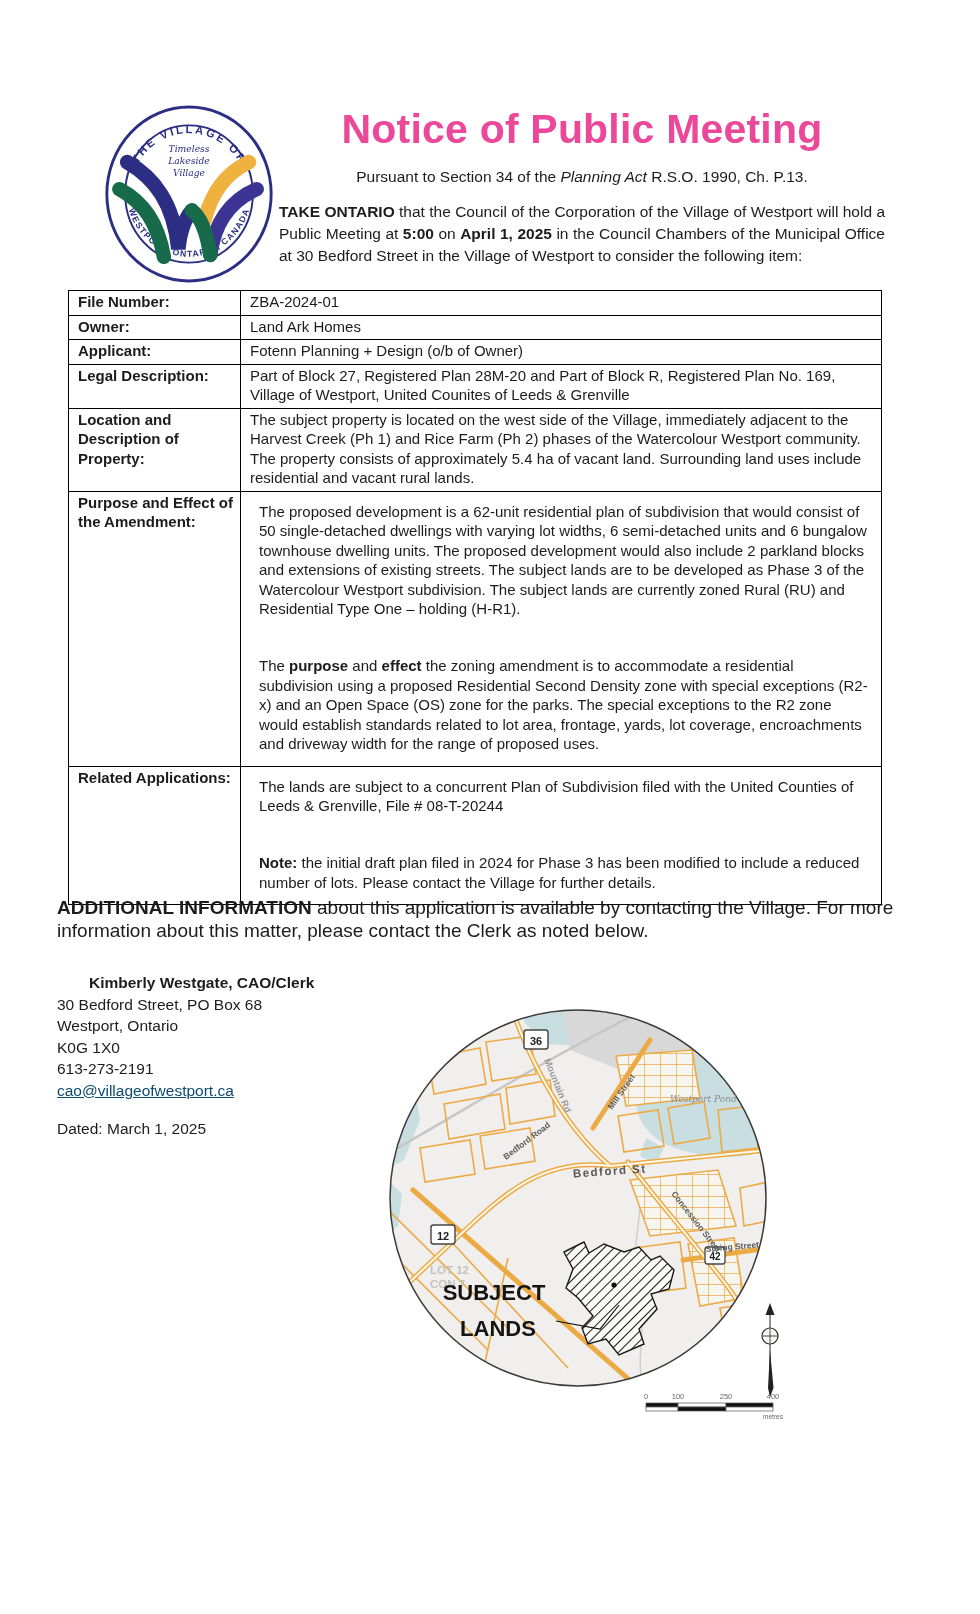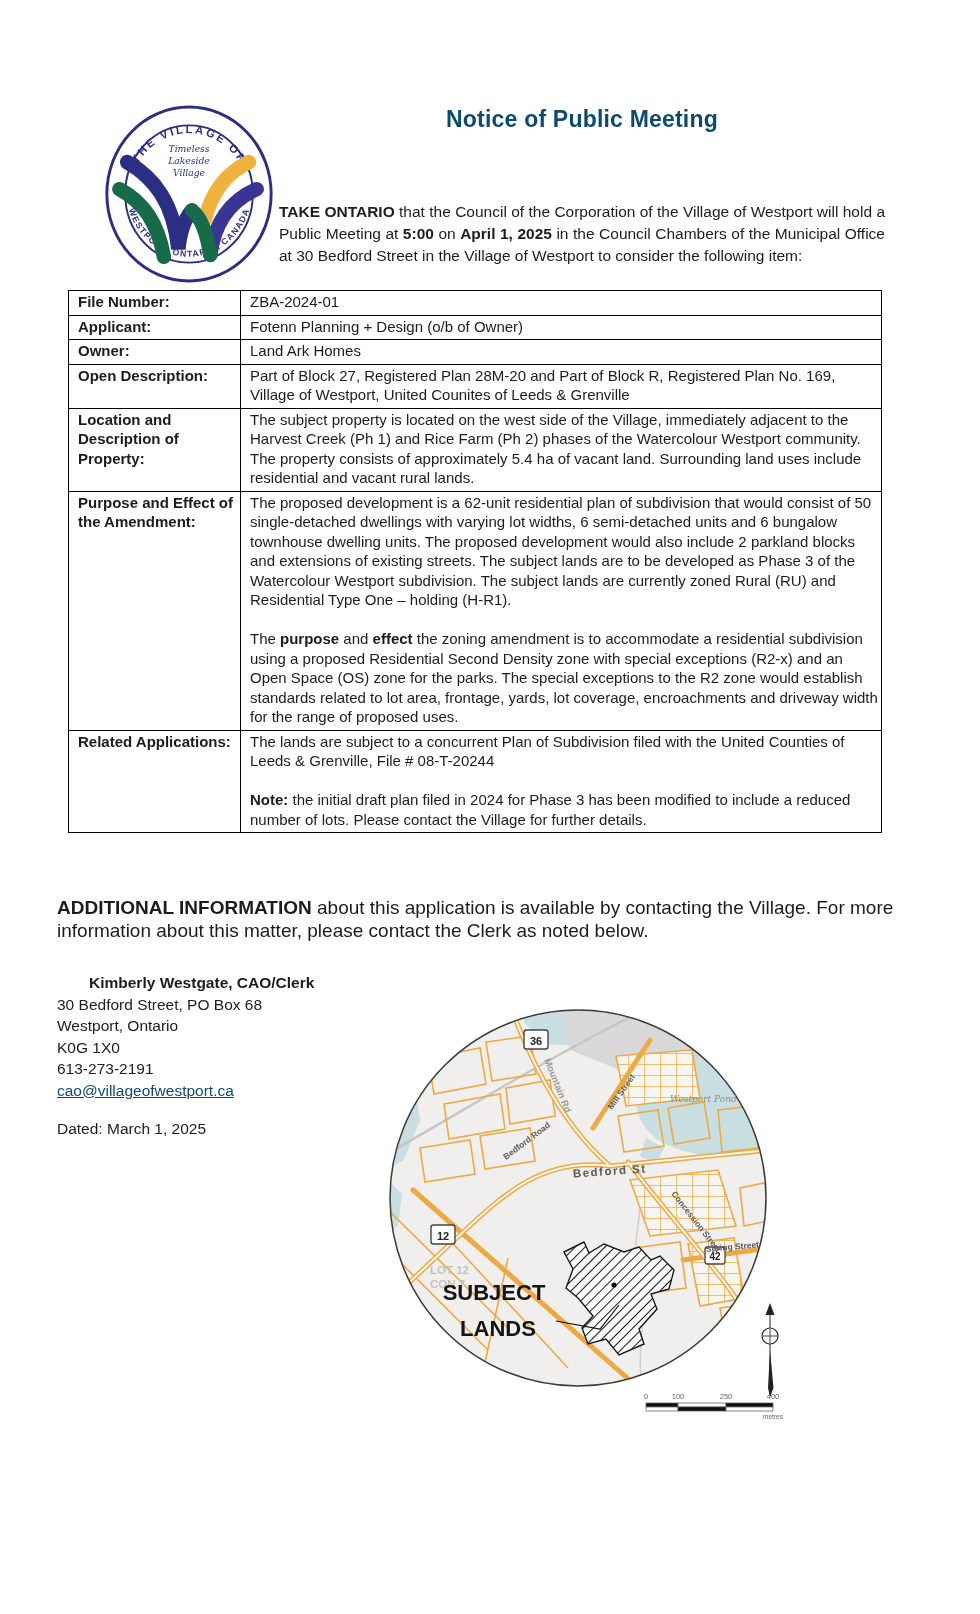--- a/index.html
+++ b/index.html
@@ -1,30 +1,30 @@
 <!DOCTYPE html>
 <html><head>
 <meta charset="utf-8">
 <style>
   html,body{margin:0;padding:0;background:#fff;}
   .page{position:relative;width:980px;height:1614px;background:#ffffff;overflow:hidden;
         font-family:"Liberation Sans","DejaVu Sans",sans-serif;color:#1c1c1c;}
   
   .logo{position:absolute;left:102px;top:102px;width:174px;height:184px;}
   .title{position:absolute;left:278px;top:106px;width:608px;text-align:center;
-         font-size:23px;font-weight:600;color:#0c4a6e;letter-spacing:.2px;}
+         font-size:41px;font-weight:600;color:#ec4899;letter-spacing:.2px;}
   .pursuant{position:absolute;left:278px;top:168px;width:608px;text-align:center;font-size:15.5px;}
   .take-notice{position:absolute;left:279px;top:201px;width:606px;font-size:15.5px;line-height:21.8px;text-align:justify;}
   b,strong{font-weight:bold;}
   
   table.notice{position:absolute;left:68px;top:290px;width:814px;border-collapse:collapse;
         font-size:15px;line-height:19.5px;}
   table.notice td{border:1.4px solid #000;padding:1px 2px 3px 9px;vertical-align:top;}
   td.lbl{width:160px;font-weight:bold;}
-  .cellp{margin:0;}
+  .cellp{margin:9px;}
   .gap{height:19.5px;}
   
   .additional{position:absolute;left:57px;top:896px;width:866px;font-size:19px;line-height:23px;text-align:left;}
   .contact{position:absolute;left:57px;top:972px;font-size:15.5px;line-height:21.5px;}
   .contact .nm{font-weight:bold;margin-left:32px;}
   .contact a{color:#0c4a6e;text-decoration:underline;}
   .dated{position:absolute;left:57px;top:1120px;font-size:15.5px;}
   
   .map{position:absolute;left:388px;top:998px;width:400px;height:424px;}
   .msvg{width:100%;height:100%;}
@@ -60,39 +60,40 @@
         <path d="M160,90 C132,102 116,126 112,158" stroke="#3c3494" stroke-width="15"></path>
         <path d="M26,62 C54,78 74,104 79,152 C81,132 86,120 93,112" stroke="#2b2e83" stroke-width="15"></path>
         <path d="M18,90 C44,104 58,126 64,160" stroke="#176b4a" stroke-width="15"></path>
         <path d="M112,158 C108,132 101,118 93,112" stroke="#176b4a" stroke-width="15"></path>
       </g>
     </svg>
   </div>
 
   <div class="title">Notice of Public Meeting</div>
 
+  <div class="pursuant"><span>Pursuant to Section 34 of the </span><i>Planning Act</i><span> R.S.O. 1990, Ch. P.13.</span></div>
 
   <div class="take-notice"><b>TAKE ONTARIO</b><span> that the Council of the Corporation of the Village of Westport will hold a Public Meeting at </span><b>5:00</b><span> on </span><b>April 1, 2025</b><span> in the Council Chambers of the Municipal Office at 30 Bedford Street in the Village of Westport to consider the following item:</span></div>
 
   <table class="notice">
     <tbody>
         <tr>
       <td class="lbl">File Number:</td>
       <td>ZBA-2024-01</td>
     </tr>
     <tr>
+      <td class="lbl">Owner:</td>
+      <td>Land Ark Homes</td>
+    </tr>
+    <tr>
       <td class="lbl">Applicant:</td>
       <td>Fotenn Planning + Design (o/b of Owner)</td>
     </tr>
     <tr>
-      <td class="lbl">Owner:</td>
-      <td>Land Ark Homes</td>
-    </tr>
-    <tr>
-      <td class="lbl">Open Description:</td>
+      <td class="lbl">Legal Description:</td>
       <td>Part of Block 27, Registered Plan 28M-20 and Part of Block R, Registered Plan No. 169, Village of Westport, United Counites of Leeds &amp; Grenville</td>
     </tr>
     <tr>
       <td class="lbl">Location and Description of Property:</td>
       <td>The subject property is located on the west side of the Village, immediately adjacent to the Harvest Creek (Ph 1) and Rice Farm (Ph 2) phases of the Watercolour Westport community.  The property consists of approximately 5.4 ha of vacant land. Surrounding land uses include residential and vacant rural lands.</td>
     </tr>
     <tr>
       <td class="lbl">Purpose and Effect of the Amendment:</td>
       <td>
         <p class="cellp">The proposed development is a 62-unit residential plan of subdivision that would consist of 50 single-detached dwellings with varying lot widths, 6 semi-detached units and 6 bungalow townhouse dwelling units. The proposed development would also include 2 parkland blocks and extensions of existing streets.   The subject lands are to be developed as Phase 3 of the Watercolour Westport subdivision. The subject lands are currently zoned Rural (RU) and Residential Type One – holding (H-R1).</p>

